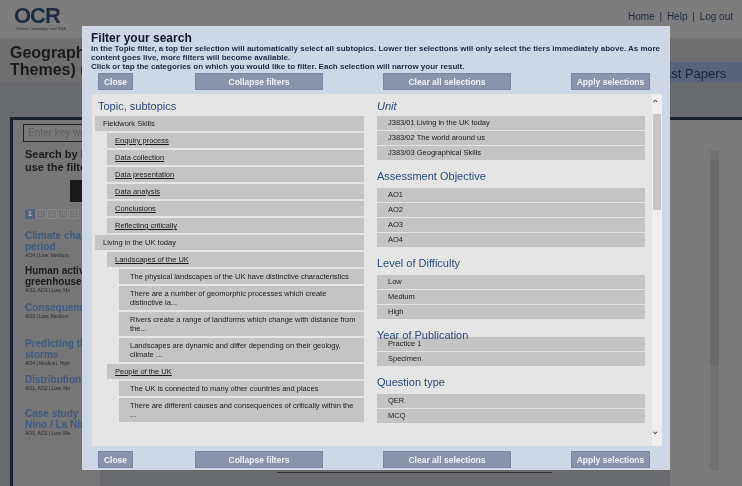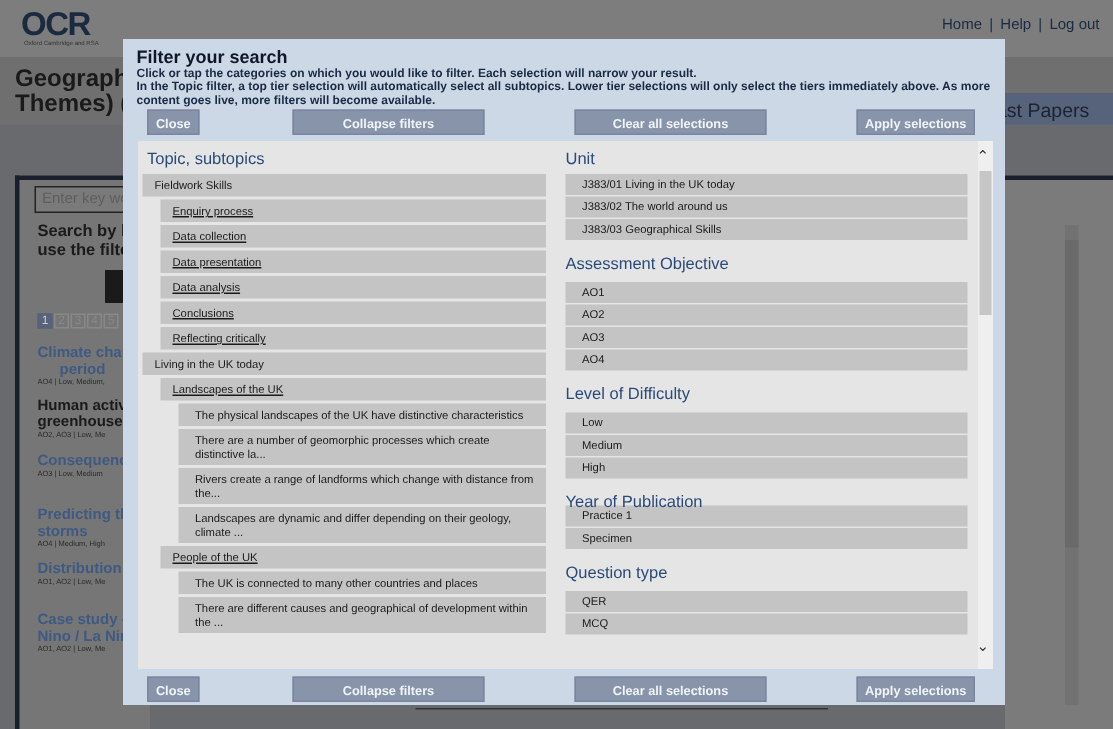--- a/index.html
+++ b/index.html
@@ -80,21 +80,21 @@
 <div class="pager">
   <span class="active">1</span>
   <span>2</span>
   <span>3</span>
   <span>4</span>
   <span>5</span>
 </div>
 <div id="bg-results">
     <div class="bg-result" style="top: 230px;">
       <div class="t" style="color: rgb(62, 90, 130);">Climate char</div>
-      <div class="t" style="color: rgb(62, 90, 130); text-align: center;">period</div>
+      <div class="t" style="color: rgb(62, 90, 130);">period</div>
       <div class="m">AO4 | Low, Medium,</div>
     </div>
     <div class="bg-result" style="top: 265px;">
       <div class="t" style="color: rgb(26, 26, 26);">Human activ</div>
       <div class="t" style="color: rgb(26, 26, 26);">greenhouse</div>
       <div class="m">AO2, AO3 | Low, Me</div>
     </div>
     <div class="bg-result" style="top: 302px;">
       <div class="t" style="color: rgb(62, 90, 130);">Consequenc</div>
       <div class="m">AO3 | Low, Medium</div>
@@ -114,22 +114,22 @@
       <div class="m">AO1, AO2 | Low, Me</div>
     </div>
   </div>
 <div class="bg-right-panel"></div>
 <div class="bg-scroll"></div>
 <div class="bg-scroll-thumb"></div>
 
 <div class="modal">
   <div class="modal-title">Filter your search</div>
   <div class="modal-desc">
+    <div>In the Topic filter, a top tier selection will automatically select all subtopics. Lower tier selections will only select the tiers immediately above. As more content goes live, more filters will become available.</div>
     <div>Click or tap the categories on which you would like to filter. Each selection will narrow your result.</div>
-    <div>In the Topic filter, a top tier selection will automatically select all subtopics. Lower tier selections will only select the tiers immediately above. As more content goes live, more filters will become available.</div>
   </div>
 </div>
 
 <div class="mbtn" style="left:98px;top:73px;width:35px;">Close</div>
 <div class="mbtn" style="left:195px;top:73px;width:128px;">Collapse filters</div>
 <div class="mbtn" style="left:383px;top:73px;width:128px;">Clear all selections</div>
 <div class="mbtn" style="left:571px;top:73px;width:79px;">Apply selections</div>
 
 <div class="panel">
   <div class="col-left">
@@ -143,25 +143,25 @@
         <div class="item lvl1">Conclusions</div>
         <div class="item lvl1">Reflecting critically</div>
         <div class="item lvl0">Living in the UK today</div>
         <div class="item lvl1">Landscapes of the UK</div>
         <div class="item lvl2">The physical landscapes of the UK have distinctive characteristics</div>
         <div class="item lvl2">There are a number of geomorphic processes which create distinctive la...</div>
         <div class="item lvl2">Rivers create a range of landforms which change with distance from the...</div>
         <div class="item lvl2">Landscapes are dynamic and differ depending on their geology, climate ...</div>
         <div class="item lvl1">People of the UK</div>
         <div class="item lvl2">The UK is connected to many other countries and places</div>
-        <div class="item lvl2">There are different causes and geographical of development within the ...</div>
+        <div class="item lvl2">There are different causes and consequences of critically within the ...</div>
       </div>
   </div>
   <div class="col-right">
-    <div class="sec-h" style="padding-top:6px;height:22px;padding-left:0;">Unit</div>
+    <div class="sec-h" style="padding-top:6px;height:22px;padding-left:0;font-style:italic;">Unit</div>
     <div id="unit-list">
         <div class="r-item">J383/01 Living in the UK today</div>
         <div class="r-item">J383/02 The world around us</div>
         <div class="r-item">J383/03 Geographical Skills</div>
       </div>
     <div class="sec-h" style="padding-top:9px;height:27px;padding-left:0;">Assessment Objective</div>
     <div id="ao-list">
         <div class="r-item">AO1</div>
         <div class="r-item">AO2</div>
         <div class="r-item">AO3</div>

